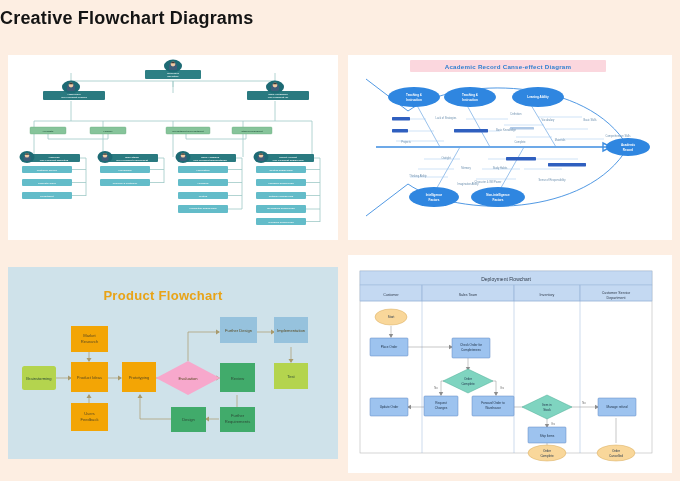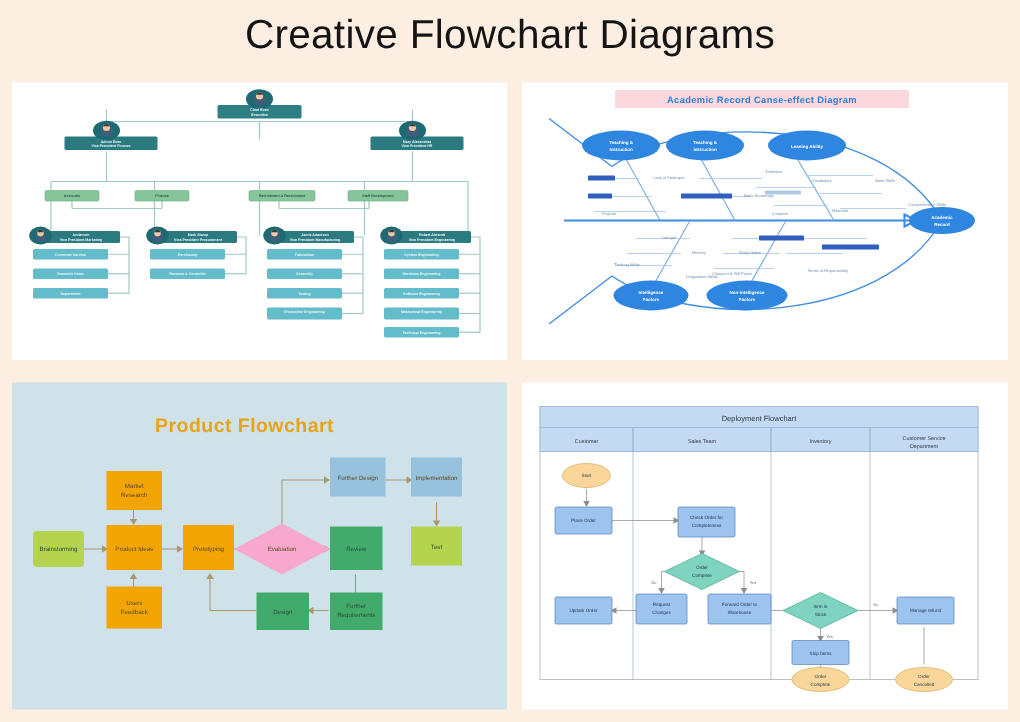--- a/index.html
+++ b/index.html
@@ -1,25 +1,25 @@
 <!DOCTYPE html>
 <html><head>
 <meta charset="utf-8">
 <style>
   html,body{margin:0;padding:0;}
   body{width:680px;height:481px;background:#fdeee2;font-family:"Liberation Sans",sans-serif;overflow:hidden;}
   .page{position:relative;width:680px;height:481px;}
 
-  .page-title{position:absolute;left:0;top:8px;width:680px;text-align:center;
-    font-size:27px;font-weight:normal;color:#141414;letter-spacing:.2px;}
+  .page-title{position:absolute;left:0;top:8px;width:680px;
+    font-size:18px;font-weight:bold;color:#141414;letter-spacing:.2px;}
 
   .panel{position:absolute;background:#ffffff;overflow:hidden;}
   #panel-org{left:8px;top:55px;width:330px;height:185px;}
   #panel-fish{left:348px;top:55px;width:324px;height:185px;}
-  #panel-prod{left:8px;top:255px;width:330px;height:218px;background:#cfe2ea;}
+  #panel-prod{left:8px;top:267px;width:330px;height:192px;background:#cfe2ea;}
   #panel-dep{left:348px;top:255px;width:324px;height:218px;background:#ffffff;}
 
   
   svg{display:block;}
   text{font-family:"Liberation Sans",sans-serif;}
   .org-line{stroke:#9ec9c6;stroke-width:.8;fill:none;}
   .org-head{fill:#2e7f84;}
   .org-head2{fill:#2a7a80;}
   .org-green{fill:#86c49a;stroke:#6aae82;stroke-width:.4;}
   .org-sub{fill:#63bcc9;}

